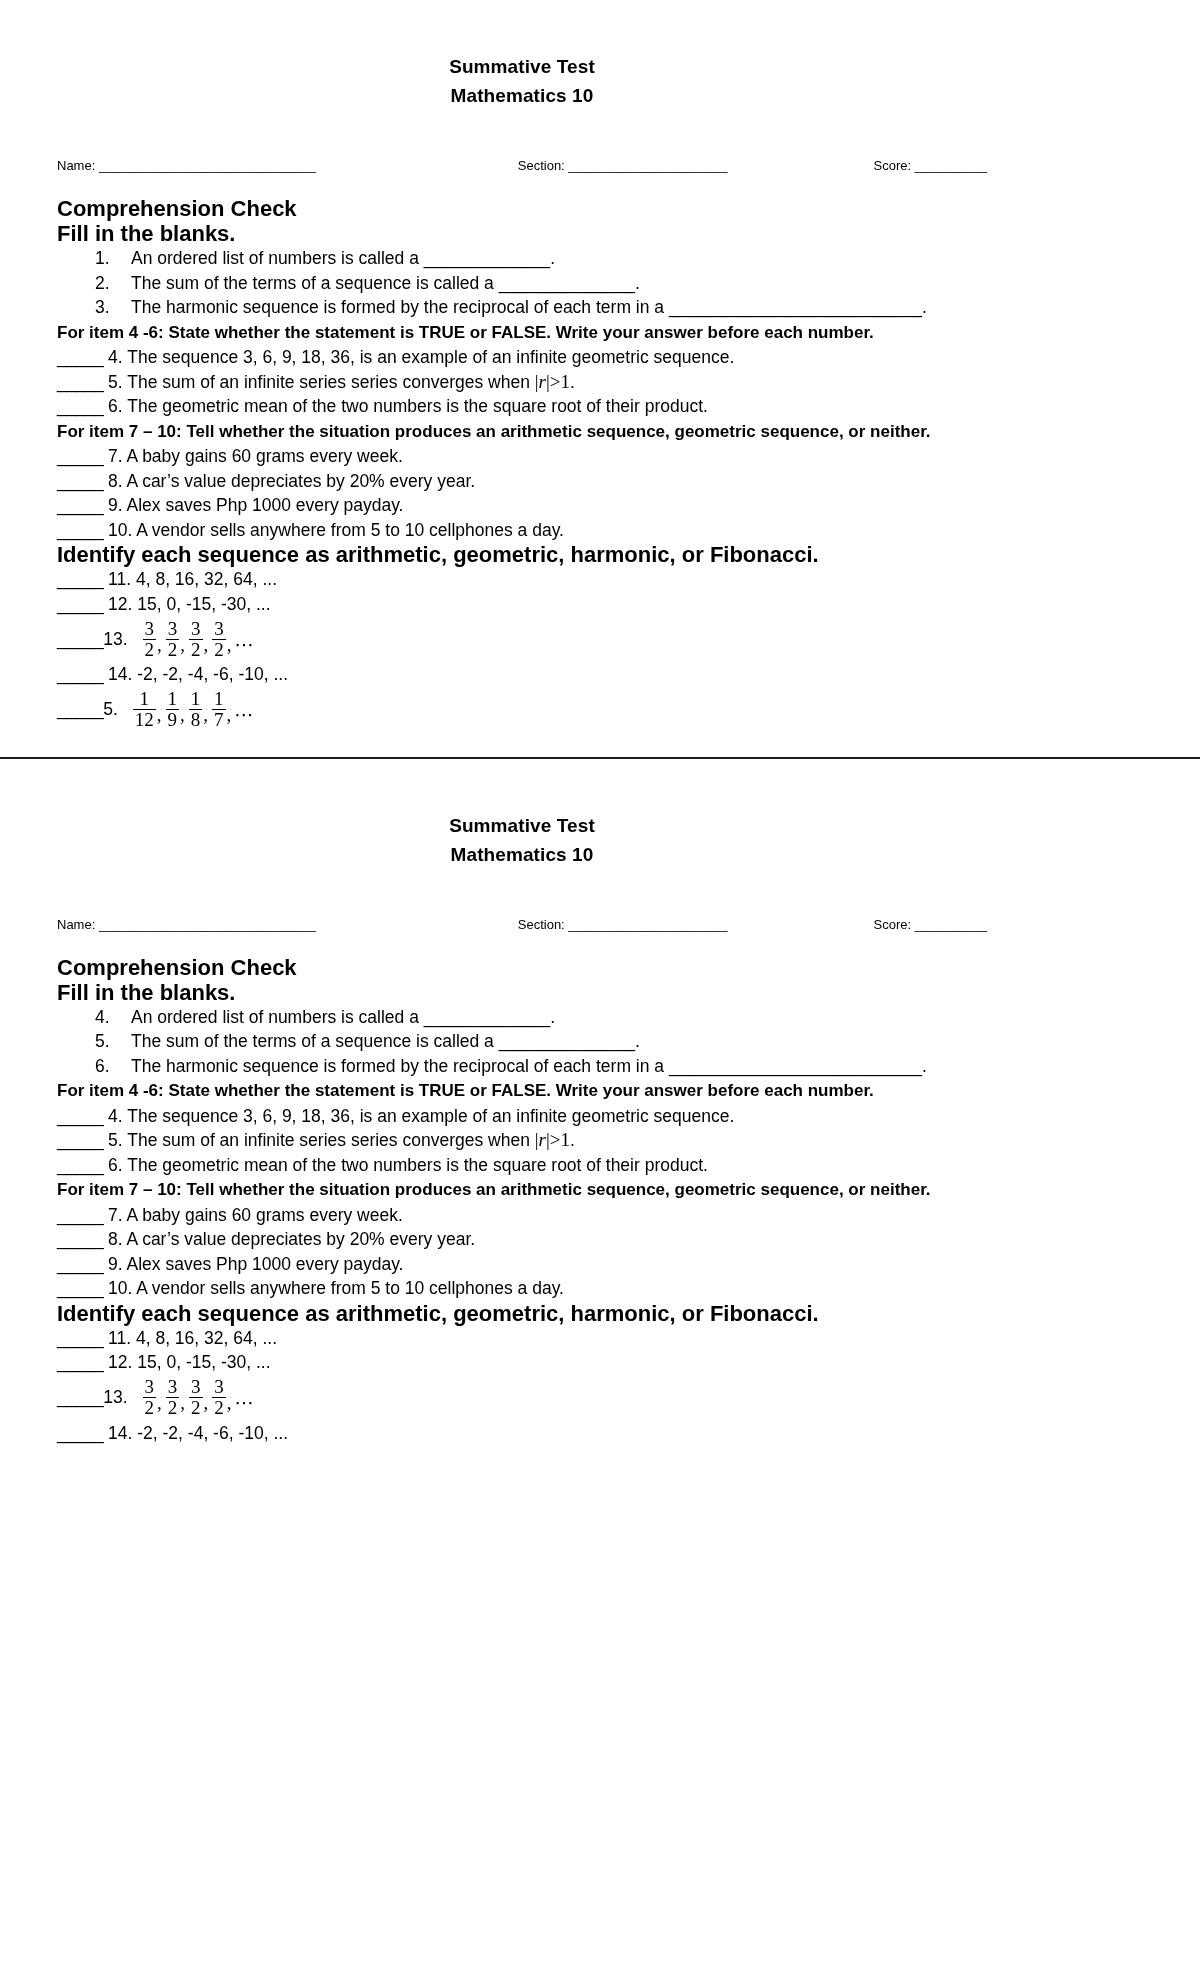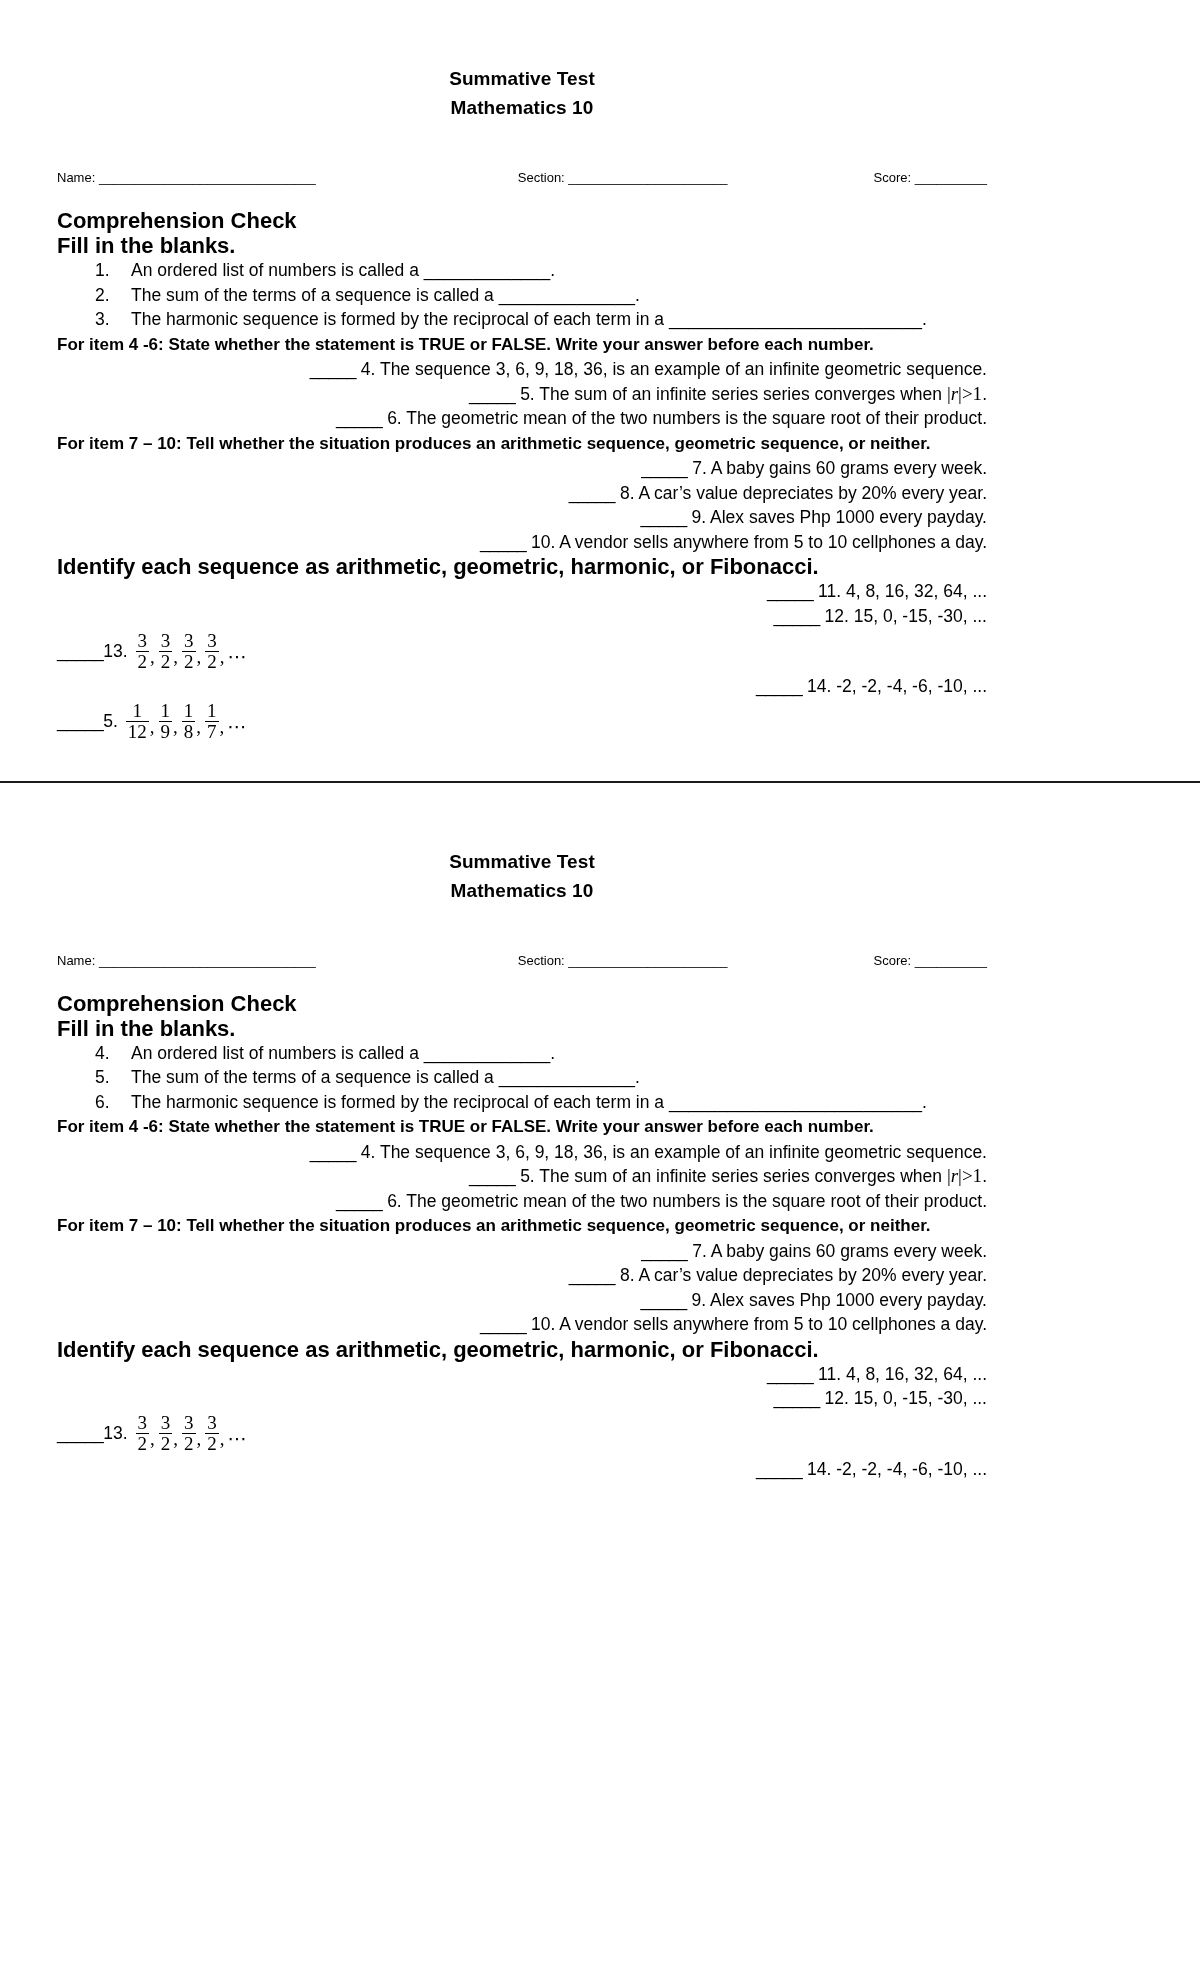--- a/index.html
+++ b/index.html
@@ -10,21 +10,21 @@
   body {
     width: 1200px;
     height: 1976px;
     font-family: "Liberation Sans", sans-serif;
     color: #000000;
     overflow: hidden;
   }
   .page {
     width: 1044px;
     box-sizing: border-box;
-    padding: 12px 57px;
+    padding: 0 57px;
   }
   .copy {
     position: relative;
   }
 
   
   .doc-title {
     text-align: center;
     font-weight: bold;
     font-size: 19px;
@@ -77,34 +77,33 @@
     position: absolute;
     left: -36px;
     width: 30px;
     text-align: left;
   }
 
   .blankline {
     font-size: 17.5px;
     line-height: 24.5px;
     white-space: nowrap;
-    text-align: right;
   }
   .blankline .lead { letter-spacing: -0.5px; }
 
   .mathline {
     font-size: 17.5px;
     line-height: 24.5px;
     display: flex;
     align-items: center;
     white-space: nowrap;
     min-height: 46px;
   }
   .mathline .lead { letter-spacing: -0.5px; }
-  .mathline .lbl { margin-right: 7px; }
+  .mathline .lbl { margin-right: 14px; }
 
   
   .frac {
     display: inline-flex;
     flex-direction: column;
     align-items: center;
     justify-content: center;
     vertical-align: middle;
     font-family: "Liberation Serif", serif;
     font-size: 19px;

